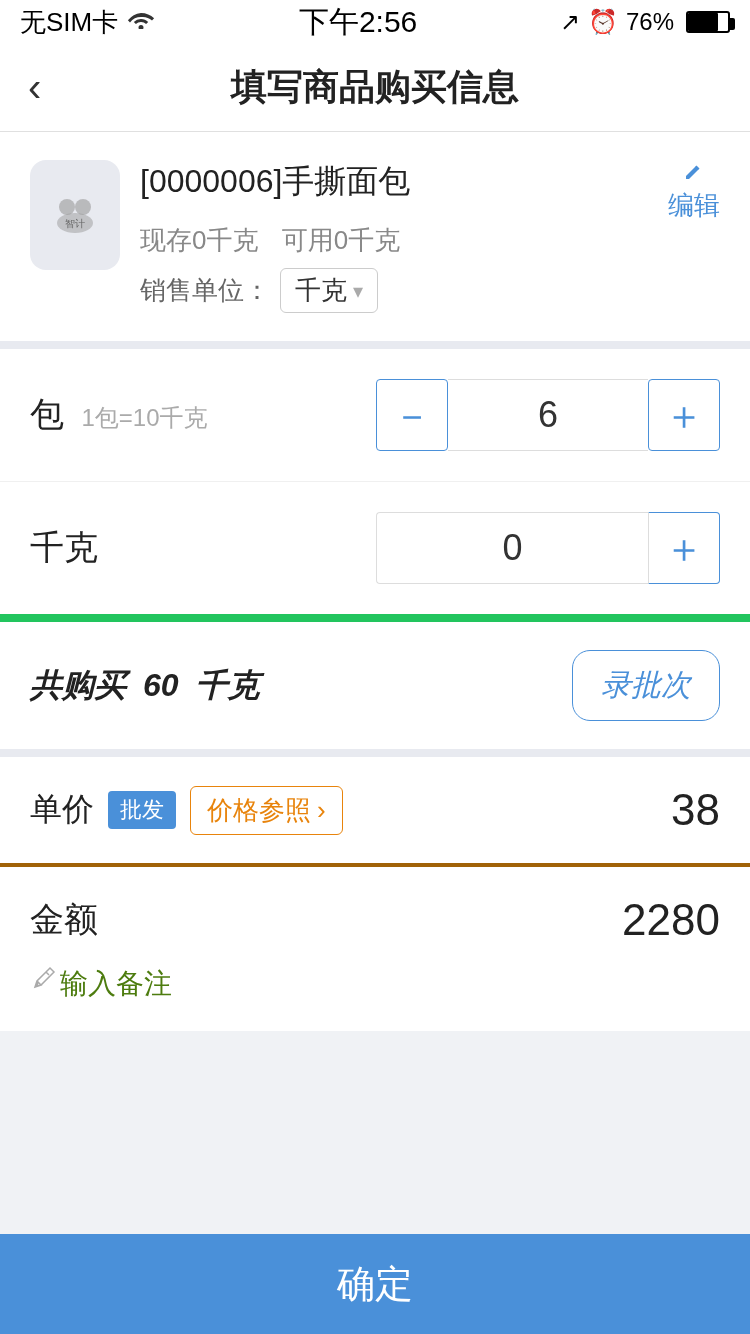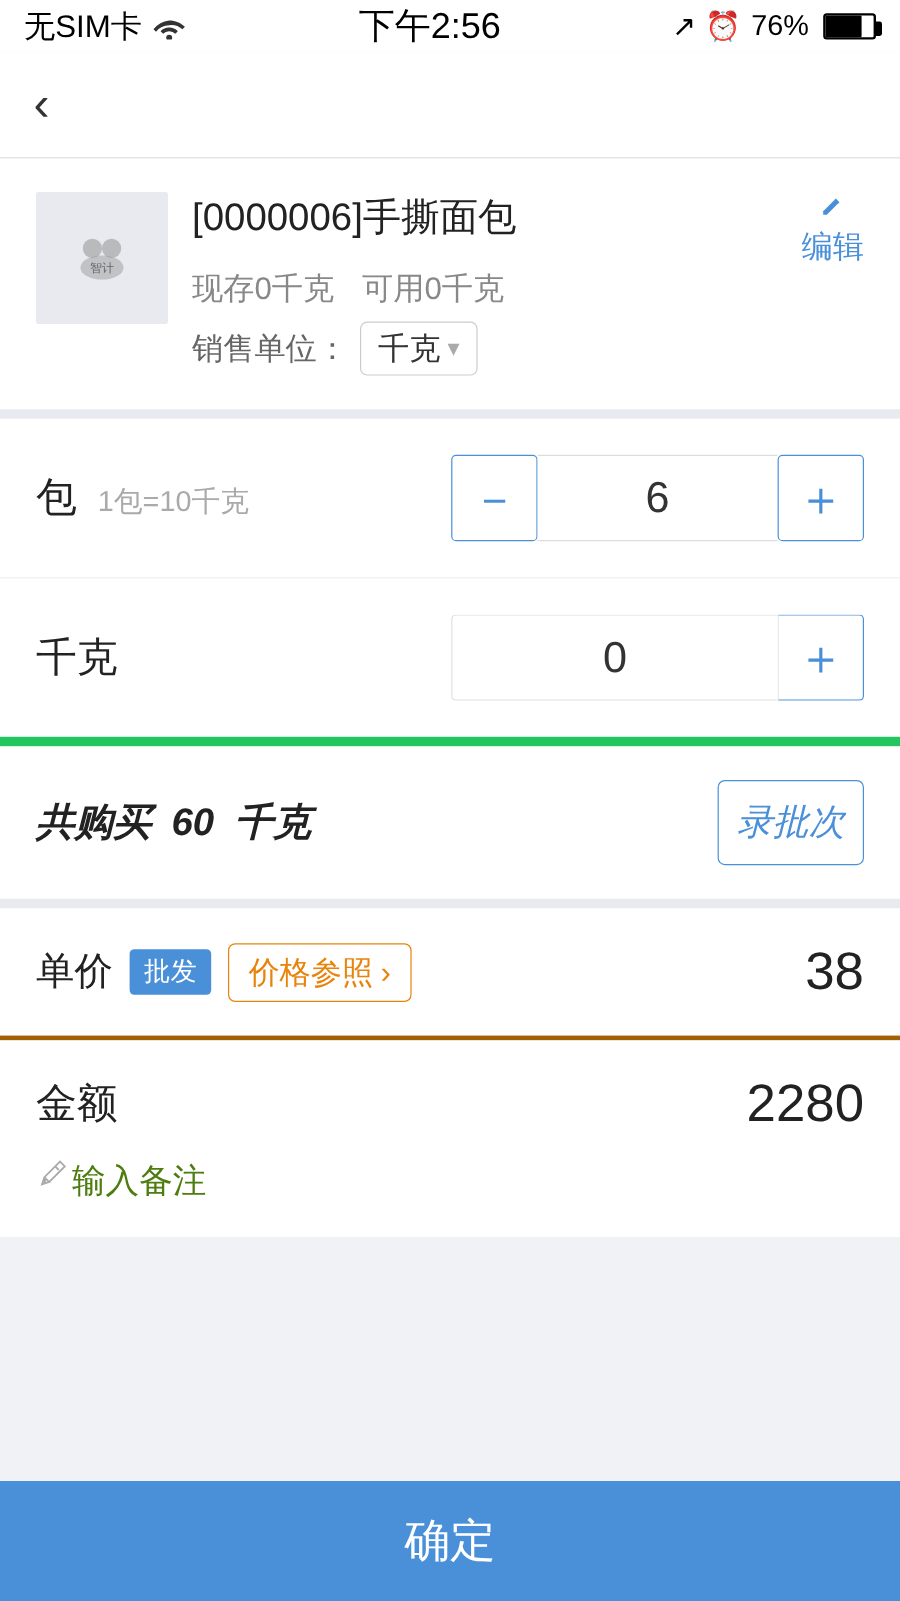--- a/index.html
+++ b/index.html
@@ -18,21 +18,21 @@
       width: 750px;
       height: 44px;
       background: #fff;
       display: flex;
       align-items: center;
       justify-content: space-between;
       padding: 0 20px;
       font-size: 28px;
       color: #000;
     }
-    .status-left { display: flex; align-items: flex-end; gap: 8px; font-size: 26px; }
+    .status-left { display: flex; align-items: flex-start; gap: 8px; font-size: 26px; }
     .status-center { font-size: 30px; font-weight: 500; }
     .status-right { display: flex; align-items: center; gap: 8px; font-size: 24px; }
 
     
     .nav-bar {
       width: 750px;
       height: 88px;
       background: #fff;
       display: flex;
       align-items: center;
@@ -57,24 +57,24 @@
     .product-card {
       background: #fff;
       padding: 28px 30px;
       margin-top: 0;
       display: flex;
       align-items: flex-start;
       gap: 20px;
       border-bottom: 8px solid #e8eaf0;
     }
     .product-image {
-      width: 110px;
+      width: 90px;
       height: 110px;
       background: #e8eaf0;
-      border-radius: 2px;
+      border-radius: 16px;
       display: flex;
       align-items: center;
       justify-content: center;
       flex-shrink: 0;
     }
     .product-image svg { width: 60px; height: 60px; }
     .product-info { flex: 1; }
     .product-name { font-size: 32px; color: #222; font-weight: 500; margin-bottom: 10px; }
     .product-stock { font-size: 26px; color: #888; margin-bottom: 10px; }
     .product-unit { font-size: 26px; color: #666; display: flex; align-items: center; gap: 10px; }
@@ -158,22 +158,22 @@
       display: flex;
       align-items: center;
       justify-content: space-between;
       border-bottom: 8px solid #e8eaf0;
       font-style: italic;
     }
     .summary-text { font-size: 32px; color: #222; }
     .summary-text span { font-weight: 600; }
     .batch-btn {
       border: 1px solid #4a90d9;
-      border-radius: 6px;
-      padding: 14px 15px;
+      border-radius: 18px;
+      padding: 14px 28px;
       font-size: 30px;
       color: #4a90d9;
       background: #fff;
       cursor: pointer;
     }
 
     
     .price-section {
       background: #fff;
       padding: 28px 30px 0 30px;
@@ -274,20 +274,21 @@
     <span style="font-size:24px;">⏰</span>
     <span>76%</span>
     <span class="battery">
         <div class="battery-fill"></div>
       </span>
   </div>
 </div>
 
 <div class="nav-bar">
   <div class="nav-back">‹</div>
+  <div class="nav-title">填写商品购买信息</div>
 </div>
 
 <div class="product-card">
   <div class="product-image">
     <svg viewBox="0 0 60 60" fill="none">
       <circle cx="22" cy="22" r="8" fill="#999" opacity="0.6"></circle>
       <circle cx="38" cy="22" r="8" fill="#999" opacity="0.6"></circle>
       <ellipse cx="30" cy="38" rx="18" ry="10" fill="#999" opacity="0.5"></ellipse>
       <text x="30" y="42" text-anchor="middle" font-size="10" fill="#666">智计</text>
     </svg>

